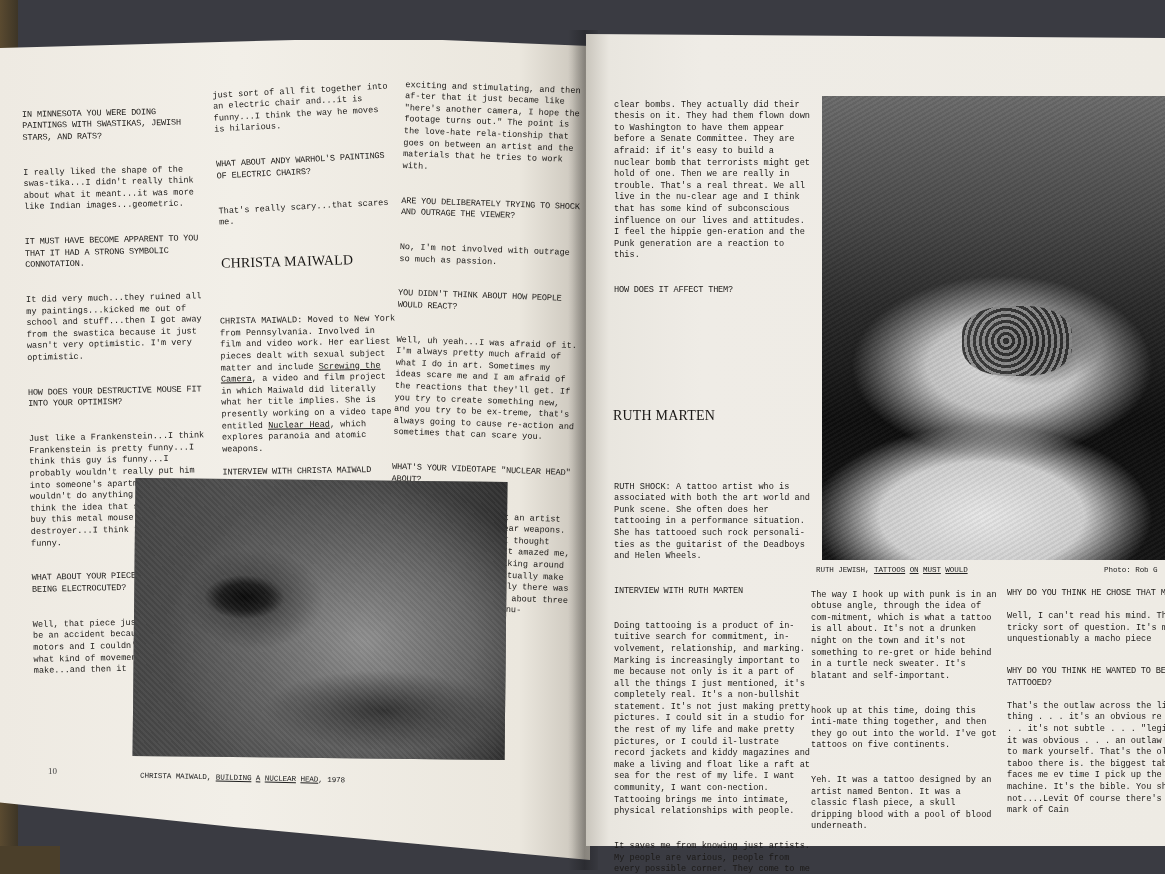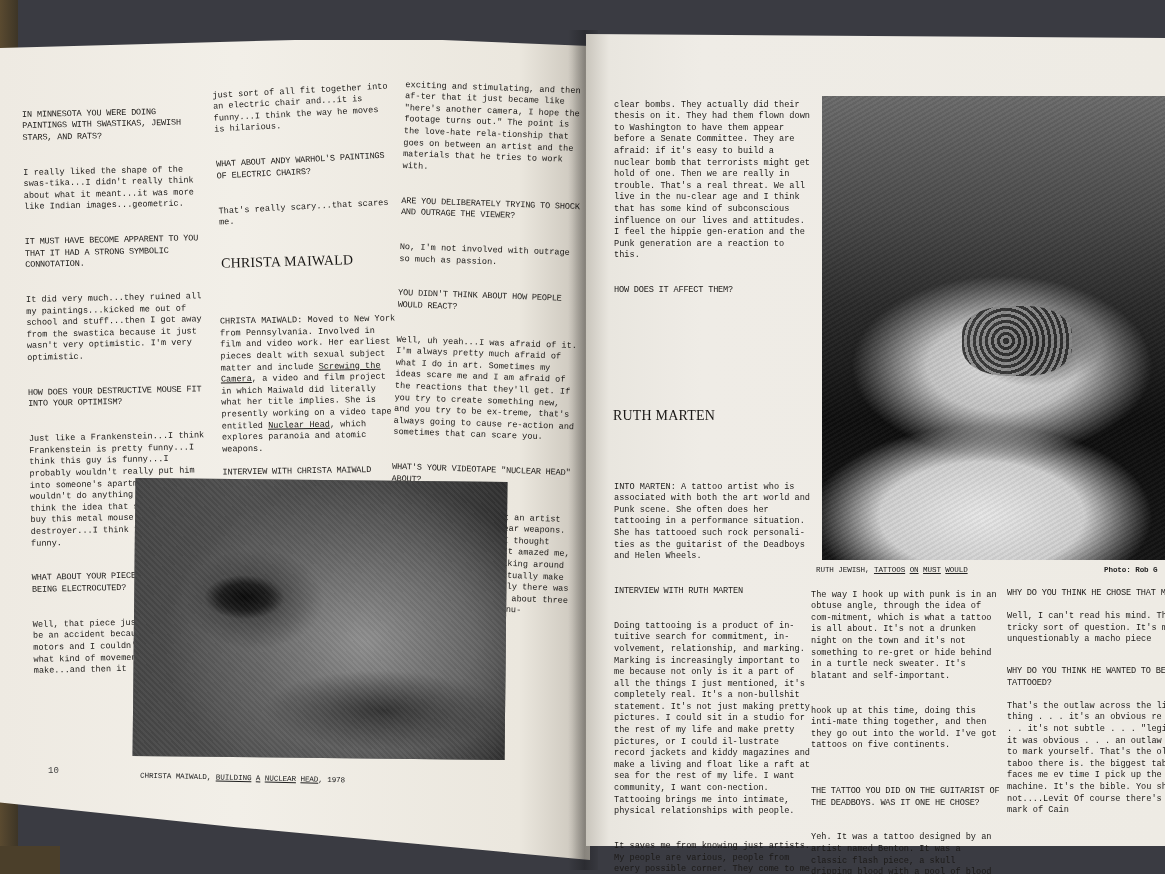--- a/index.html
+++ b/index.html
@@ -110,59 +110,58 @@
     radial-gradient(ellipse 120px 40px at 250px 230px, rgba(30,30,30,0.85) 0%, rgba(60,60,60,0) 100%),
     radial-gradient(ellipse 200px 160px at 230px 160px, #9e9e9e 0%, #6c6c6c 55%, rgba(40,40,40,0.6) 100%),
     linear-gradient(90deg, #6e6e6e 0%, #8a8a8a 30%, #6a6a6a 70%, #2a2a2a 100%);">
   <div style="position:absolute; inset:0; background: repeating-linear-gradient(45deg, rgba(255,255,255,0.04) 0 2px, rgba(0,0,0,0.04) 2px 4px);"></div>
 </div>
 
 <div class="caption" style="left:140px; top:774px; transform: rotate(1.3deg);">
   <span>CHRISTA MAIWALD, </span><span class="u">BUILDING</span> <span class="u">A</span> <span class="u">NUCLEAR</span> <span class="u">HEAD</span><span>, 1978</span>
 </div>
 
-<div class="page-num" style="left:48px; top:766px;">10</div>
+<div class="page-num" style="left:48px; top:766px;font-family:Liberation Serif, serif;">10</div>
 
 <div class="spine-shadow"></div>
 
 <div class="right-page"></div>
 
 <div class="col" style="left:614px; top:88px; width:200px;">
   <p>clear bombs.  They actually did their thesis on it.  They had them flown down to Washington to have them appear before a Senate Committee.  They are afraid: if it's easy to build a nuclear bomb that terrorists might get hold of one. Then we are really in trouble.  That's a real threat.  We all live in the nu-clear age and I think that has some kind of subconscious influence on our lives and attitudes.  I feel the hippie gen-eration and the Punk generation are a reaction to this.</p>
   <p class="q">HOW DOES IT AFFECT THEM?</p>
 </div>
 
 <div class="heading" style="left:613px; top:408px;">RUTH MARTEN</div>
 
 <div class="col" style="left:614px; top:470px; width:200px;">
-  <p><span>INTO MARTEN:</span><span>  A tattoo artist who is associated with both the art world and Punk scene.  She often does her tattooing in a performance situation. She has tattooed such rock personali-ties as the guitarist of the Deadboys and Helen Wheels.</span></p>
+  <p><span>RUTH SHOCK:</span><span>  A tattoo artist who is associated with both the art world and Punk scene.  She often does her tattooing in a performance situation. She has tattooed such rock personali-ties as the guitarist of the Deadboys and Helen Wheels.</span></p>
   <p class="q">INTERVIEW WITH RUTH MARTEN</p>
   <p>Doing tattooing is a product of in-tuitive search for commitment, in-volvement, relationship, and marking. Marking is increasingly important to me because not only is it a part of all the things I just mentioned, it's completely real.  It's a non-bullshit statement.  It's not just making pretty pictures.  I could sit in a studio for the rest of my life and make pretty pictures, or I could il-lustrate record jackets and kiddy magazines and make a living and float like a raft at sea for the rest of my life.  I want community, I want con-nection.  Tattooing brings me into intimate, physical relationships with people.</p>
   <p>It saves me from knowing just artists. My people are various, people from every possible corner.  They come to me from their peculiar slants and we</p>
 </div>
 
 <div class="photo" style="left:822px; top:96px; width:343px; height:464px;
   background:
     radial-gradient(ellipse 70px 40px at 210px 250px, rgba(20,20,20,0.85) 0%, rgba(40,40,40,0) 100%),
     radial-gradient(ellipse 150px 90px at 180px 270px, #dcdcdc 0%, #c2c2c2 50%, rgba(120,120,120,0) 100%),
     radial-gradient(ellipse 170px 90px at 160px 420px, #e6e6e6 0%, #cfcfcf 60%, rgba(20,20,20,0) 100%),
     linear-gradient(180deg, #6a6a6a 0%, #4a4a4a 25%, #2a2a2a 45%, #0e0e0e 70%, #141414 100%);">
   <div style="position:absolute; left:140px; top:210px; width:110px; height:70px; border-radius:40%; background: repeating-radial-gradient(circle at 40% 50%, #222 0 3px, #888 3px 6px); opacity:0.85;"></div>
   <div style="position:absolute; inset:0; background: repeating-linear-gradient(-30deg, rgba(255,255,255,0.03) 0 2px, rgba(0,0,0,0.05) 2px 4px);"></div>
 </div>
 
 <div class="caption" style="left:816px; top:566px;">
   <span>RUTH JEWISH, </span><span class="u">TATTOOS</span> <span class="u">ON</span> <span class="u">MUST</span> <span class="u">WOULD</span>
 </div>
-<div class="caption" style="left:1104px; top:566px; white-space:nowrap;font-weight:bold;">Photo:  Rob G</div>
+<div class="caption" style="left:1104px; top:566px; white-space:nowrap;">Photo:  Rob G</div>
 
 <div class="col" style="left:811px; top:578px; width:190px;">
   <p>The way I hook up with punk is in an obtuse angle, through the idea of com-mitment, which is what a tattoo is all about.  It's not a drunken night on the town and it's not something to re-gret or hide behind in a turtle neck sweater.  It's blatant and self-important.</p>
   <p>hook up at this time, doing this inti-mate thing together, and then they go out into the world. I've got tattoos on five continents.</p>
-  <p class="q" style="margin-top:11px;">THE TATTOO YOU DID ON THE GUITARIST OF THE DEADBOYS.  WAS IT ONE HE CHOSE?</p>
   <p>Yeh.  It was a tattoo designed by an artist named Benton.  It was a classic flash piece, a skull dripping blood with a pool of blood underneath.</p>
 </div>
 
 <div class="col" style="left:1007px; top:588px; width:200px; white-space: normal;">
   <p class="q">WHY DO YOU THINK HE CHOSE THAT MO</p>
   <p>Well, I can't read his mind.  Tha tricky sort of question.  It's ma It's unquestionably a macho piece</p>
   <p class="q" style="margin-top:20px;">WHY DO YOU THINK HE WANTED TO BE TATTOOED?</p>
   <p>That's the outlaw across the line of thing . . . it's an obvious re tion . . . it's not subtle . . . "legit" but it was obvious . . . an outlaw . . . to mark yourself. That's the oldest taboo there is. the biggest taboo that faces me ev time I pick up the machine.  It's the bible.  You shall not....Levit Of course there's the mark of Cain</p>
 </div>
 

